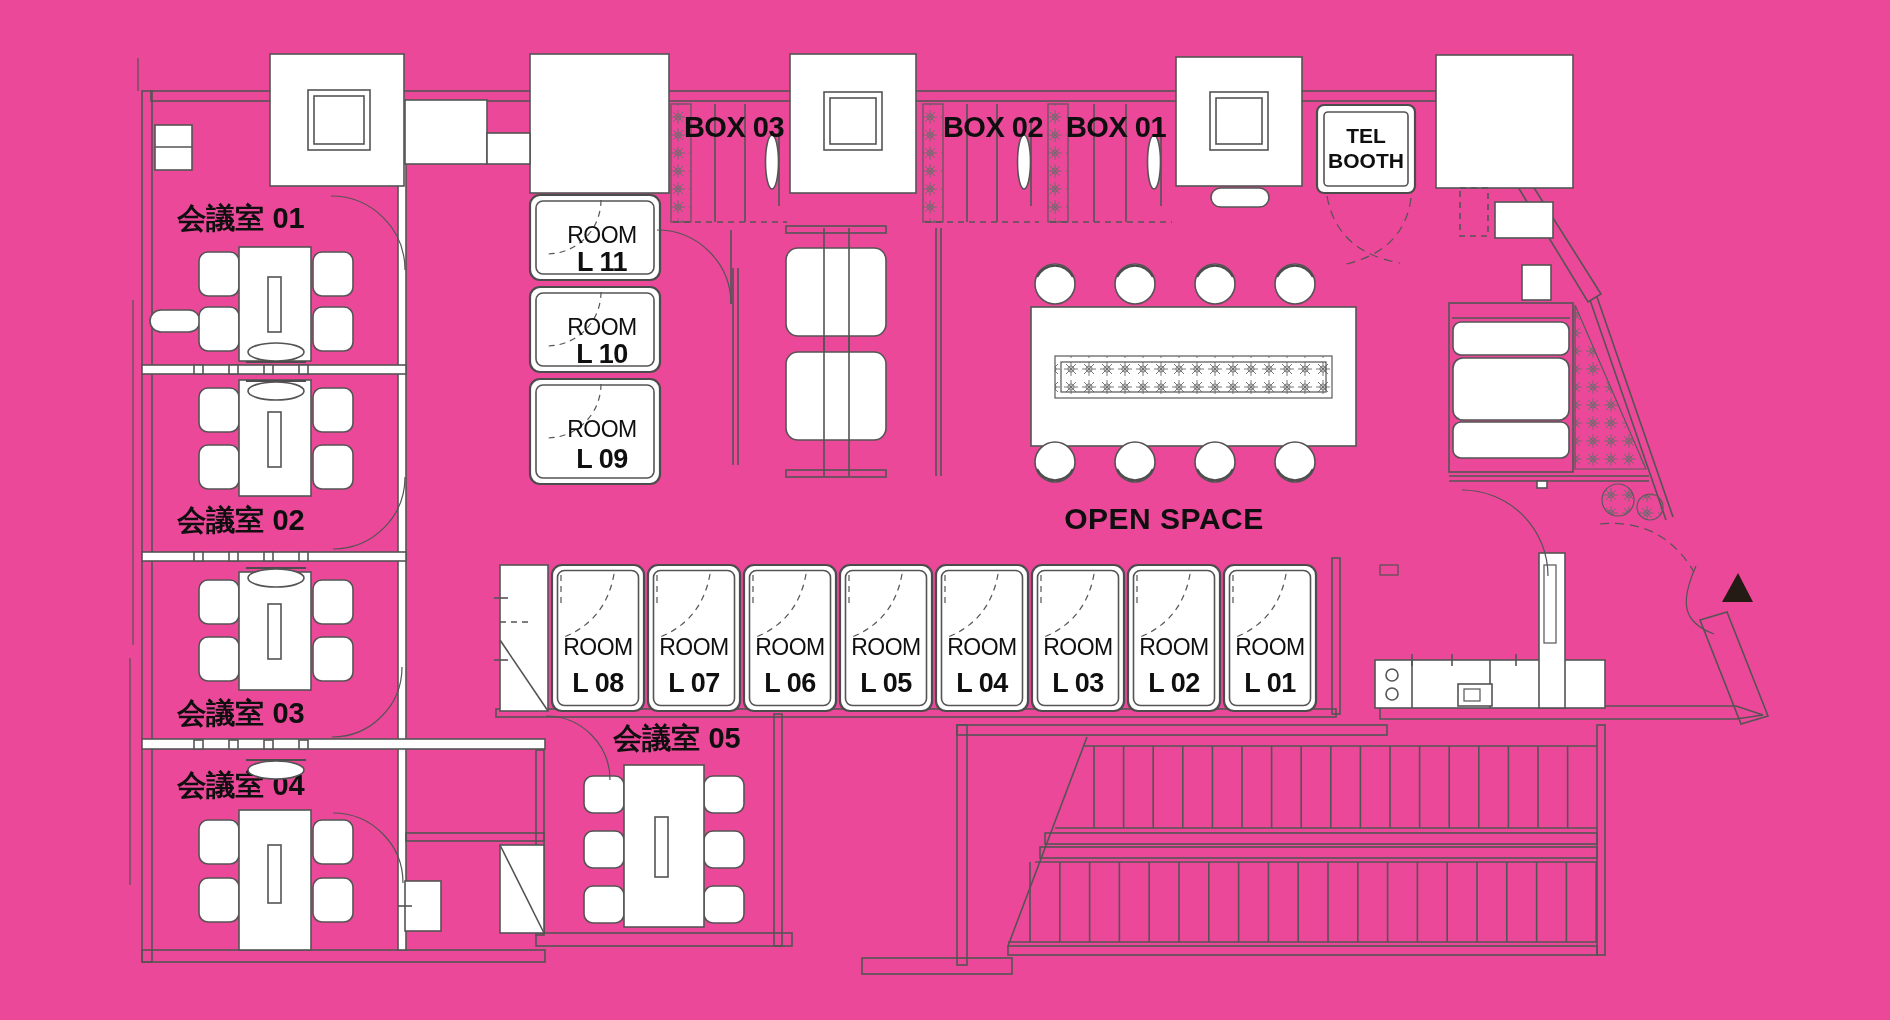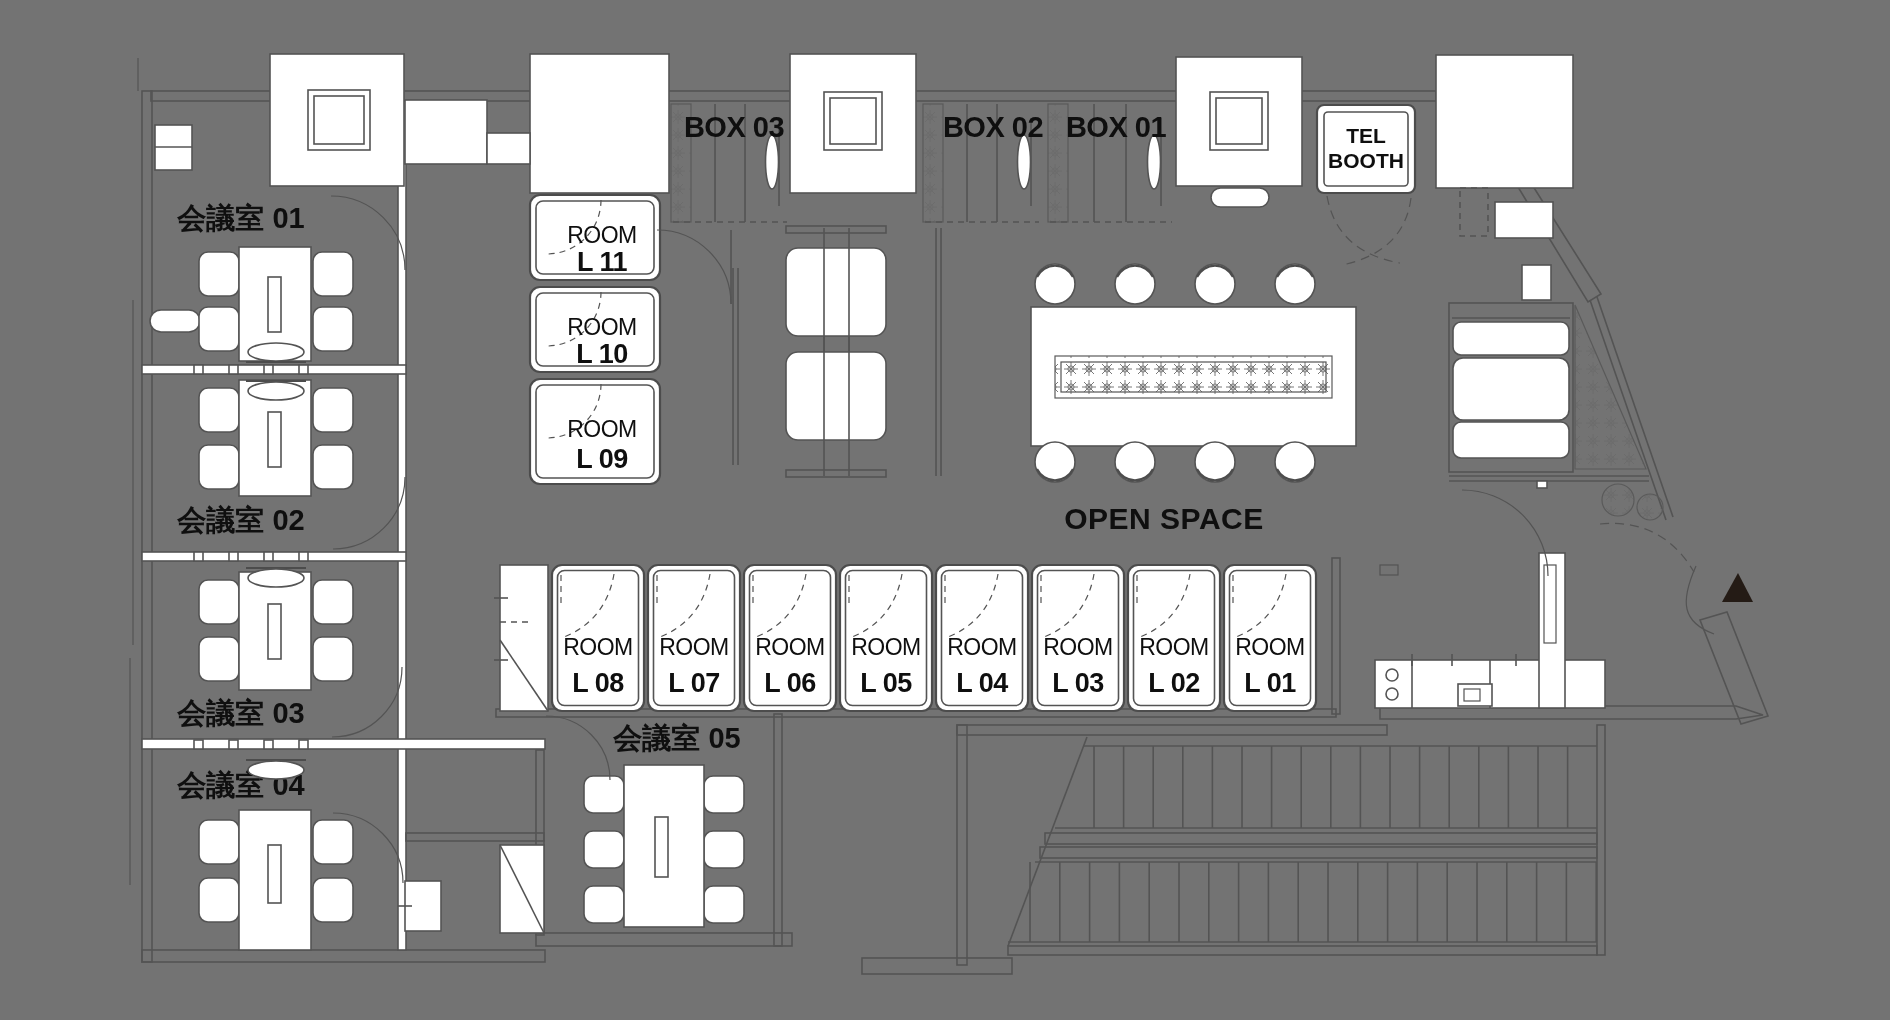--- a/index.html
+++ b/index.html
@@ -1,16 +1,16 @@
 <!DOCTYPE html>
 <html><head>
 <meta charset="utf-8">
 <style>
   html,body{margin:0;padding:0;background:#ffffff;}
-  .stage{position:relative;width:1890px;height:1020px;background:#737373;overflow:hidden;
+  .stage{position:relative;width:1890px;height:1020px;background:#ec4899;overflow:hidden;
          font-family:"Liberation Sans","DejaVu Sans",sans-serif;text-align:right;}
   svg{display:block;}
   
   .s  {stroke:#545454;stroke-width:1.6;fill:none;}
   .s1 {stroke:#545454;stroke-width:1.2;fill:none;}
   .s2 {stroke:#4c4c4c;stroke-width:2.2;fill:none;}
   .sw {stroke:#545454;stroke-width:1.6;fill:#ffffff;}
   .sw2{stroke:#4c4c4c;stroke-width:2.2;fill:#ffffff;}
   .dsh {stroke-dasharray:9 6;}
   .dshf{stroke-dasharray:6 5;}

